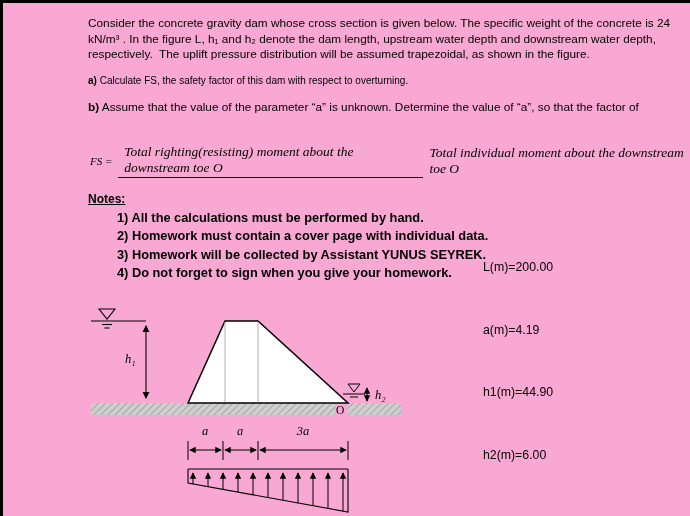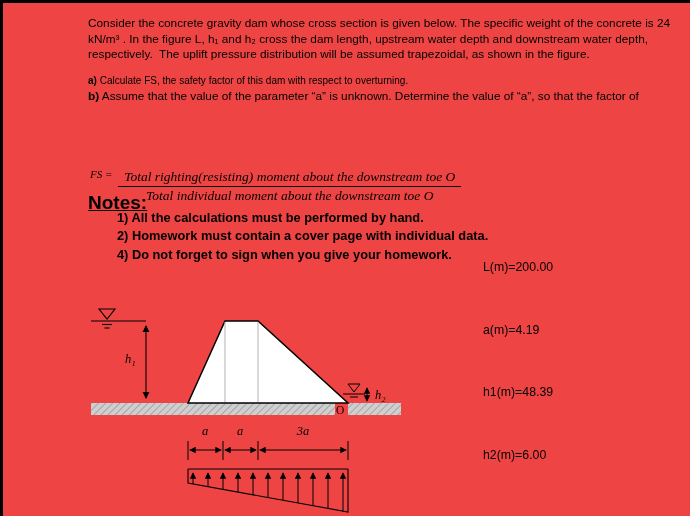--- a/index.html
+++ b/index.html
@@ -1,56 +1,56 @@
 <!DOCTYPE html>
 <html><head>
 <meta charset="utf-8">
 <style>
   * { margin:0; padding:0; box-sizing:border-box; }
   html,body { width:690px; height:516px; background:#ffffff; }
   body { font-family:"Liberation Sans", sans-serif; color:#000; overflow:hidden; }
-  .page { position:relative; width:690px; height:516px; background:#ef4444;
+  .page { position:relative; width:690px; height:516px; background:#f9a8d4;
           border-top:3px solid #000; border-left:3px solid #000; overflow:hidden; }
 
   .intro { position:absolute; left:85px; top:13px; font-size:11.8px; line-height:15.6px; }
   .intro div { white-space:pre; }
 
   .part-a { position:absolute; left:85px; top:72px; font-size:10px; white-space:pre; }
-  .part-b { position:absolute; left:85px; top:86px; font-size:11.8px; line-height:15.8px; }
+  .part-b { position:absolute; left:85px; top:97px; font-size:11.8px; line-height:15.8px; }
   .part-b div { white-space:pre; }
   .part-label { font-weight:bold; }
 
   .formula { position:absolute; left:87px; top:141px; display:flex; align-items:center;
              font-family:"Liberation Serif", serif; font-style:italic; }
   .formula .lhs { font-size:11px; margin-right:3px; white-space:pre; }
-  .frac { display:inline-flex; flex-direction:column; text-align:center; font-size:13.5px;margin-top:25px; }
+  .frac { display:inline-flex; flex-direction:row; text-align:left; font-size:13.5px; }
   .frac .num { padding:0 6px 1px 6px; border-bottom:1.3px solid #000; }
   .frac .den { padding:1px 6px 0 6px; }
 
-  .notes-title { position:absolute; left:85px; top:189px; font-size:19px; font-weight:bold;
+  .notes-title { position:absolute; left:85px; top:189px; font-size:12px; font-weight:bold;
                  text-decoration:underline; }
   .notes { position:absolute; left:85px; top:206px; font-size:12.8px; font-weight:bold; line-height:18.4px;margin-left:29px; }
   .notes div { white-space:pre; }
 
   .params { position:absolute; left:480px; top:211px; font-size:12.3px; line-height:18.5px; }
   .params div { white-space:pre;margin-top:44px; }
 
   svg.figure { position:absolute; left:0; top:0; }
   .fig-label { font-family:"Liberation Serif","DejaVu Serif",serif; font-style:italic;
                font-size:12.5px; fill:#000; }
   .fig-label-sm { font-family:"Liberation Serif","DejaVu Serif",serif; font-size:11.5px; fill:#000; }
 </style>
 </head>
 <body>
 
 <div class="page">
 
   <div class="intro">
     <div>Consider the concrete gravity dam whose cross section is given below. The specific weight of the concrete is 24</div>
-    <div>kN/m³ . In the figure L, h₁ and h₂ cross the dam length, upstream water depth and downstream water depth,</div>
+    <div>kN/m³ . In the figure L, h₁ and h₂ denote the dam length, upstream water depth and downstream water depth,</div>
     <div>respectively.  The uplift pressure distribution will be assumed trapezoidal, as shown in the figure.</div>
   </div>
 
   <div class="part-a"><span class="part-label">a)</span><span> Calculate FS, the safety factor of this dam with respect to overturning.</span></div>
 
   <div class="part-b">
     <div><span class="part-label">b)</span><span> Assume that the value of the parameter “a” is unknown. Determine the value of “a”, so that the factor of</span></div>
   </div>
 
   <div class="formula">
@@ -58,27 +58,28 @@
     <span class="frac">
       <span class="num">Total righting(resisting) moment about the downstream toe O</span>
       <span class="den">Total individual moment about the downstream toe O</span>
     </span>
   </div>
 
   <div class="notes-title">Notes:</div>
   <div class="notes">
     <div>1) All the calculations must be performed by hand.</div>
     <div>2) Homework must contain a cover page with individual data.</div>
+    <div>3) Homework will be collected by Assistant YUNUS SEYREK.</div>
     <div>4) Do not forget to sign when you give your homework.</div>
   </div>
 
   <div class="params">
     <div>L(m)=200.00</div>
     <div>a(m)=4.19</div>
-    <div>h1(m)=48.39</div>
+    <div>h1(m)=44.90</div>
     <div>h2(m)=6.00</div>
   </div>
 
   <svg class="figure" width="690" height="516" viewBox="0 0 690 516">
     <defs>
       <marker id="ah" viewBox="0 0 8 8" refX="7" refY="4" markerWidth="6.5" markerHeight="6.5" orient="auto-start-reverse">
         <path d="M0,0 L8,4 L0,8 Z" fill="#000"></path>
       </marker>
       <pattern id="gr" width="5" height="5" patternUnits="userSpaceOnUse" patternTransform="rotate(45)">
         <rect width="5" height="5" fill="#cfcfcf"></rect>

